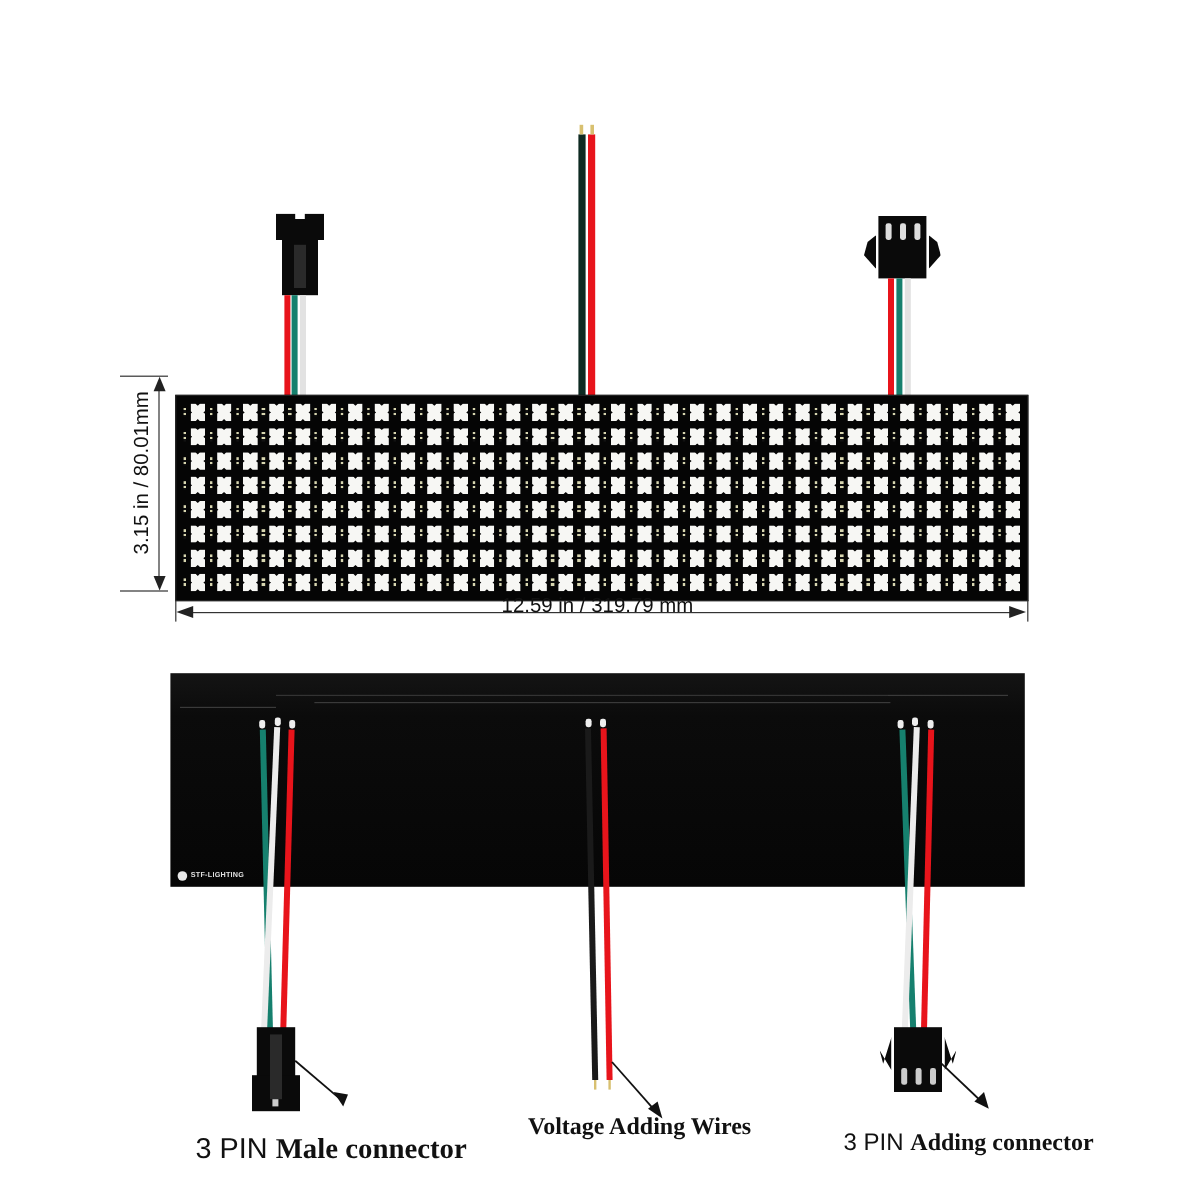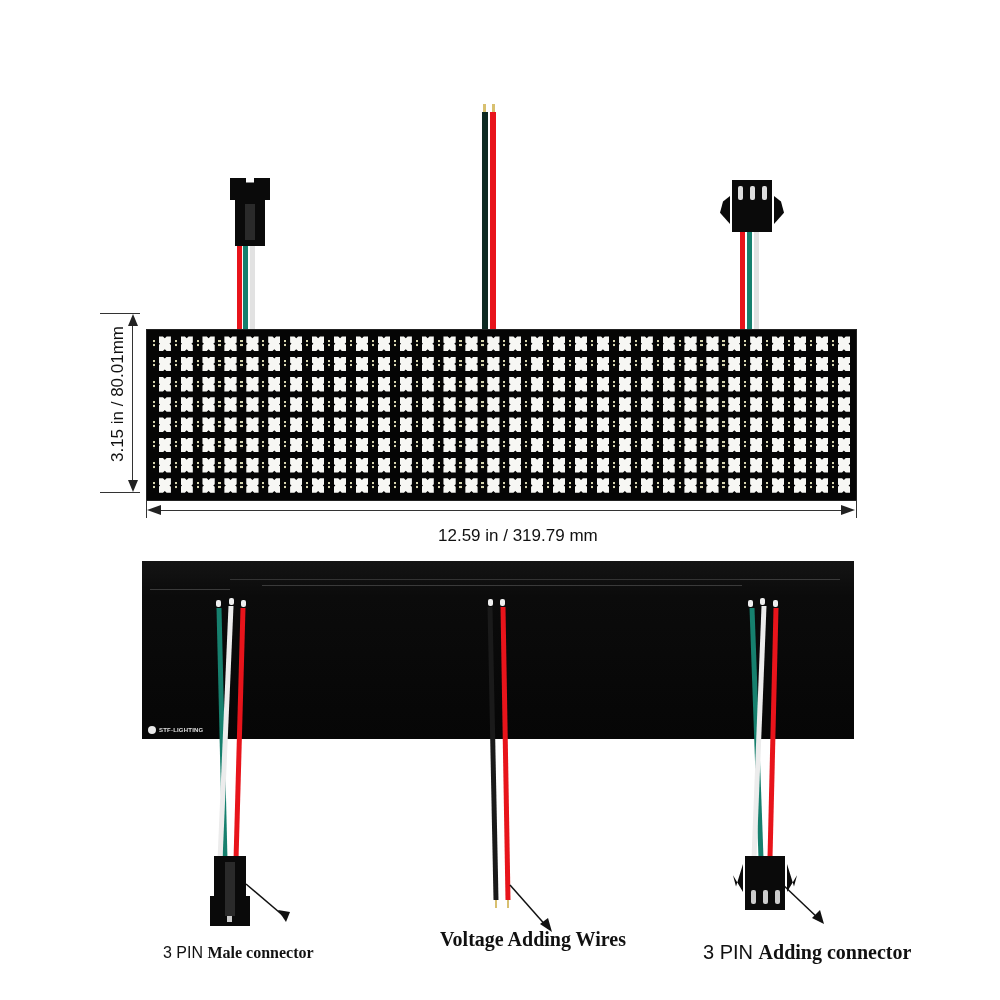--- a/index.html
+++ b/index.html
@@ -1087,21 +1087,21 @@
 <div class="abs" style="left:132px;top:318px;width:1px;height:170px;background:#333;"></div>
 <div class="abs" style="left:128px;top:314px;width:0;height:0;border-left:5px solid transparent;border-right:5px solid transparent;border-bottom:12px solid #222;"></div>
 <div class="abs" style="left:128px;top:480px;width:0;height:0;border-left:5px solid transparent;border-right:5px solid transparent;border-top:12px solid #222;"></div>
 <div class="dim-text sans" style="left:30px;top:394px;width:180px;text-align:center;transform:translate(-0px,-50%) rotate(-90deg);transform-origin:center;left:28px;">3.15 in / 80.01mm</div>
 
 <div class="abs" style="left:146px;top:500px;width:1px;height:18px;background:#333;"></div>
 <div class="abs" style="left:856px;top:500px;width:1px;height:18px;background:#333;"></div>
 <div class="abs" style="left:152px;top:510px;width:698px;height:1px;background:#333;"></div>
 <div class="abs" style="left:147px;top:505px;width:0;height:0;border-top:5px solid transparent;border-bottom:5px solid transparent;border-right:14px solid #222;"></div>
 <div class="abs" style="left:841px;top:505px;width:0;height:0;border-top:5px solid transparent;border-bottom:5px solid transparent;border-left:14px solid #222;"></div>
-<div class="dim-text sans" style="left:418px;top:526px;margin-left:20px;">12.59 in / 319.79 mm</div>
+<div class="dim-text sans" style="left:418px;top:495px;">12.59 in / 319.79 mm</div>
 
 <div class="panel-back">
   <div class="trace" style="left:8px;top:28px;width:80px;"></div>
   <div class="trace" style="left:88px;top:18px;width:510px;border-top-color:#333;"></div>
   <div class="trace" style="left:120px;top:24px;width:480px;"></div>
   <div class="trace" style="left:598px;top:18px;width:100px;"></div>
   <div class="logo">
     <div class="dot"></div>
     <span>STF-LIGHTING</span>
   </div>
@@ -1148,21 +1148,21 @@
 
 <div class="abs" style="left:733px;top:856px;width:64px;height:54px;">
   <div class="conn" style="left:12px;top:0;width:40px;height:54px;"></div>
   <div class="abs" style="left:18px;top:34px;width:5px;height:14px;background:#ccc;border-radius:2px;"></div>
   <div class="abs" style="left:30px;top:34px;width:5px;height:14px;background:#ccc;border-radius:2px;"></div>
   <div class="abs" style="left:42px;top:34px;width:5px;height:14px;background:#ccc;border-radius:2px;"></div>
   <div class="conn" style="left:0;top:8px;width:10px;height:28px;clip-path:polygon(100% 0,100% 100%,0 40%,30% 80%);"></div>
   <div class="conn" style="left:54px;top:8px;width:10px;height:28px;clip-path:polygon(0 0,0 100%,100% 40%,70% 80%);"></div>
 </div>
 
-<div class="label" style="left:163px;top:944px;font-size:16px;">
+<div class="label" style="left:163px;top:944px;font-size:24px;">
   <span class="sans">3 PIN</span>
   <span class="serif">Male connector</span>
 </div>
 <div class="label serif" style="left:440px;top:928px;font-size:20px;">Voltage Adding Wires</div>
 <div class="label" style="left:703px;top:941px;font-size:20px;">
   <span class="sans">3 PIN</span>
   <span class="serif">Adding connector</span>
 </div>
 
 </body></html>

